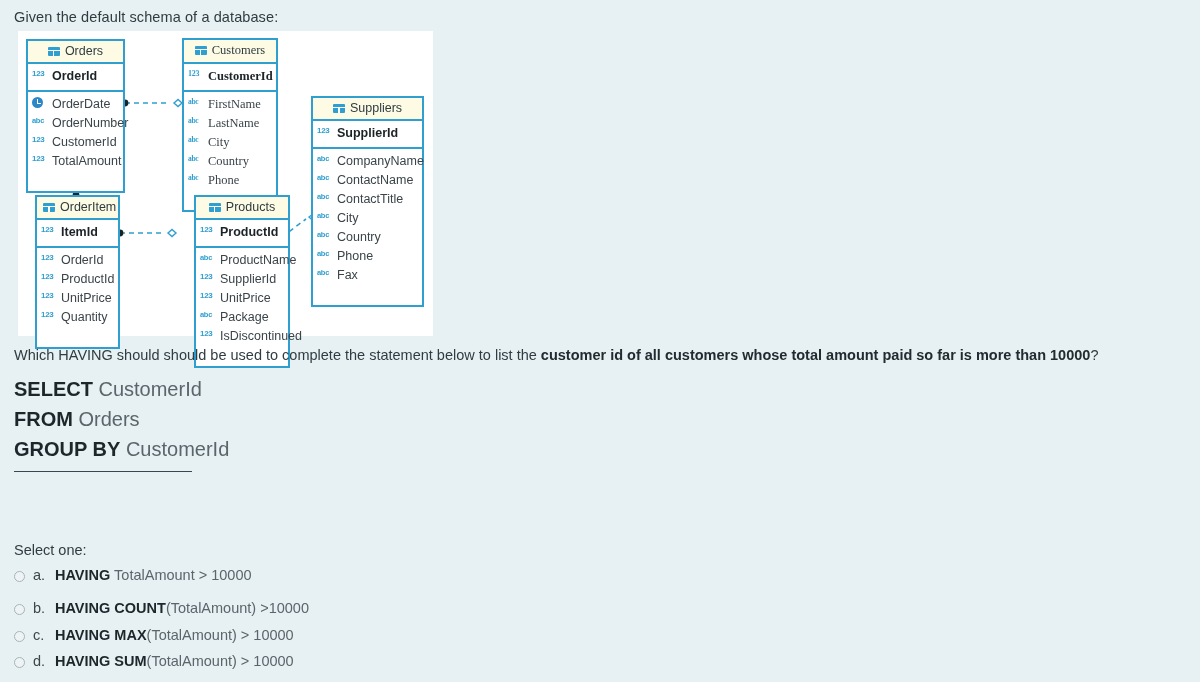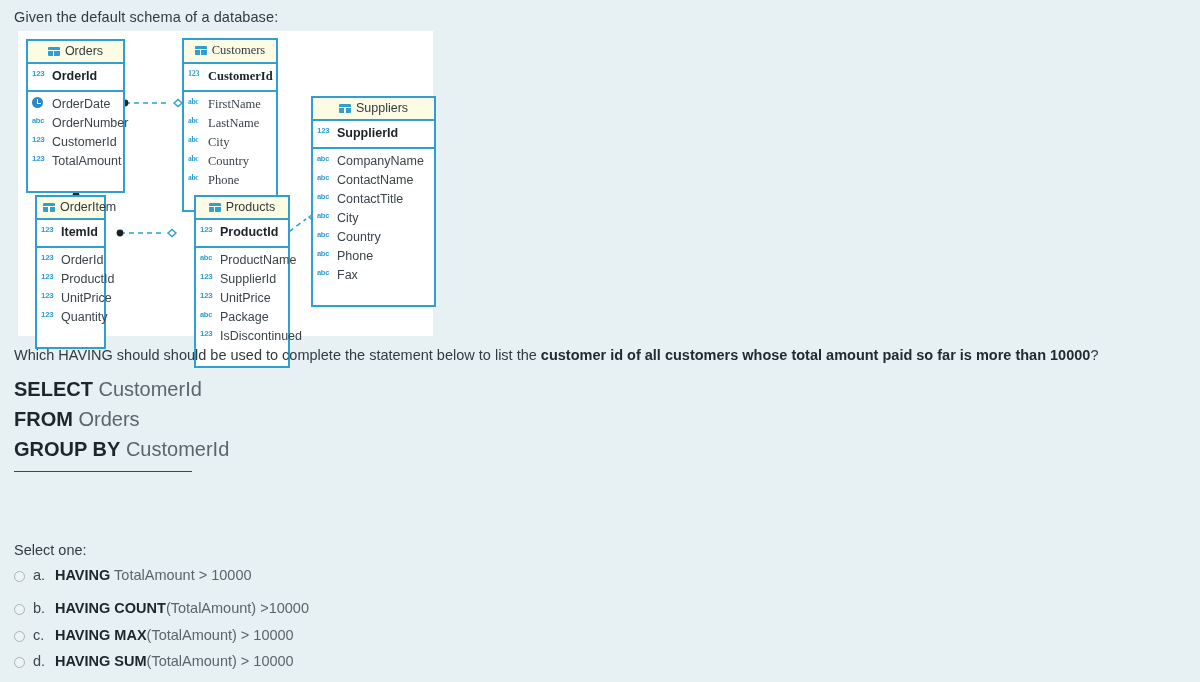--- a/index.html
+++ b/index.html
@@ -209,21 +209,21 @@
           <span class="ic abc">abc</span>
           <span>Country</span>
         </div>
       <div class="row">
           <span class="ic abc">abc</span>
           <span>Phone</span>
         </div>
     </div>
   </div>
 
-  <div class="tbl" style="left:293px;top:65px;width:125px;">
+  <div class="tbl" style="left:293px;top:65px;width:113px;">
     <div class="hdr">
       <span class="tblicon"></span><span>Suppliers</span>
     </div>
     <div class="pk">
       <div class="row bold">
           <span class="ic">123</span>
           <span>SupplierId</span>
         </div>
     </div>
     <div class="cols">
@@ -251,21 +251,21 @@
           <span class="ic abc">abc</span>
           <span>Phone</span>
         </div>
       <div class="row">
           <span class="ic abc">abc</span>
           <span>Fax</span>
         </div>
     </div>
   </div>
 
-  <div class="tbl" style="left:17px;top:164px;width:71px;">
+  <div class="tbl" style="left:17px;top:164px;width:85px;">
     <div class="hdr">
       <span class="tblicon"></span><span>OrderItem</span>
     </div>
     <div class="pk">
       <div class="row bold">
           <span class="ic">123</span>
           <span>ItemId</span>
         </div>
     </div>
     <div class="cols">

